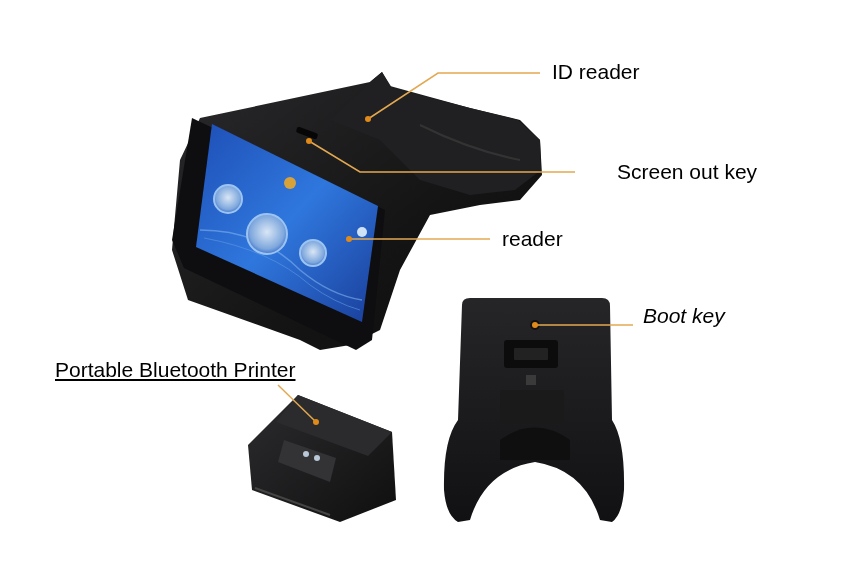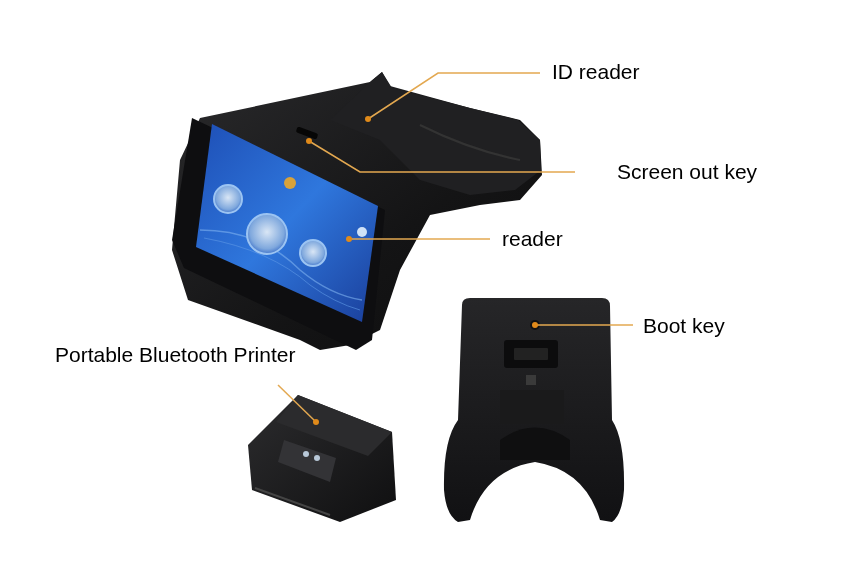--- a/index.html
+++ b/index.html
@@ -87,14 +87,14 @@
     <line x1="535" y1="325" x2="633" y2="325" stroke="#e3a850" stroke-width="1.5"></line>
     <circle cx="535" cy="325" r="3" fill="#e08a1a"></circle>
     <line x1="278" y1="385" x2="316" y2="422" stroke="#e3a850" stroke-width="1.5"></line>
     <circle cx="316" cy="422" r="3" fill="#e08a1a"></circle>
   </g>
 </svg>
 
 <div class="label" style="left:552px; top:61px;text-align:center;">ID reader</div>
 <div class="label" style="left:585px; top:161px;margin-left:32px;">Screen out key</div>
 <div class="label" style="left:502px; top:228px;">reader</div>
-<div class="label" style="left:643px; top:315px;">Boot key</div>
-<div class="label" style="left:55px; top:344px;">Portable Bluetooth Printer</div>
+<div class="label" style="left:643px; top:305px;font-style:italic;">Boot key</div>
+<div class="label" style="left:55px; top:359px;text-decoration:underline;">Portable Bluetooth Printer</div>
 
 </body></html>

